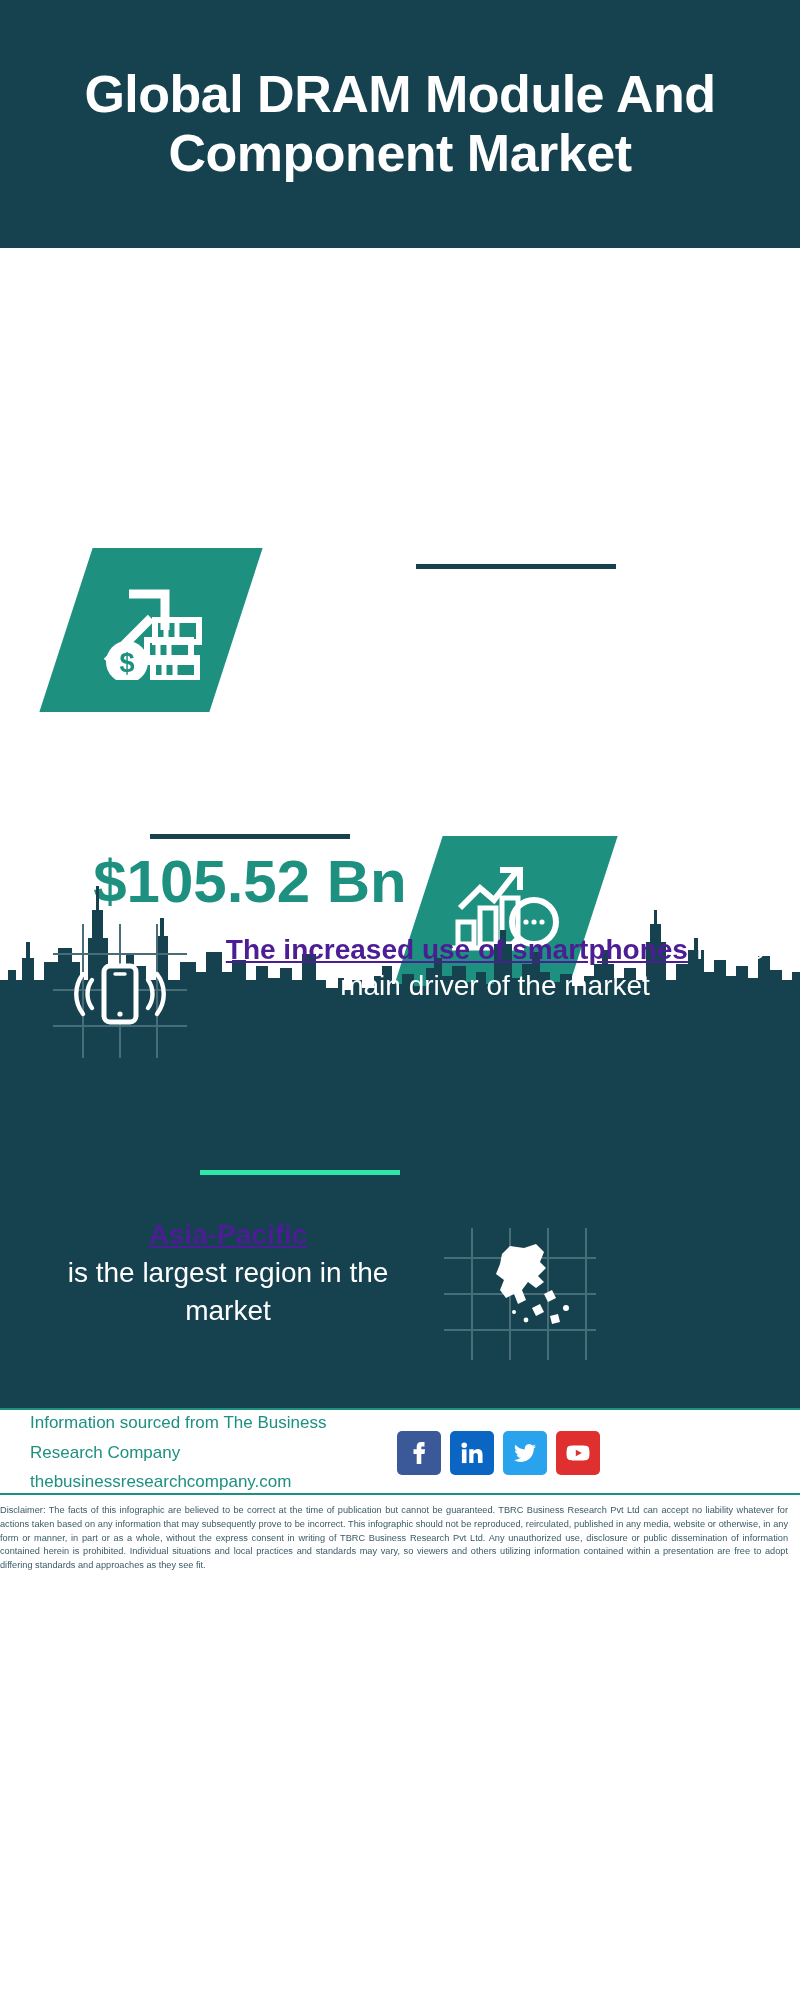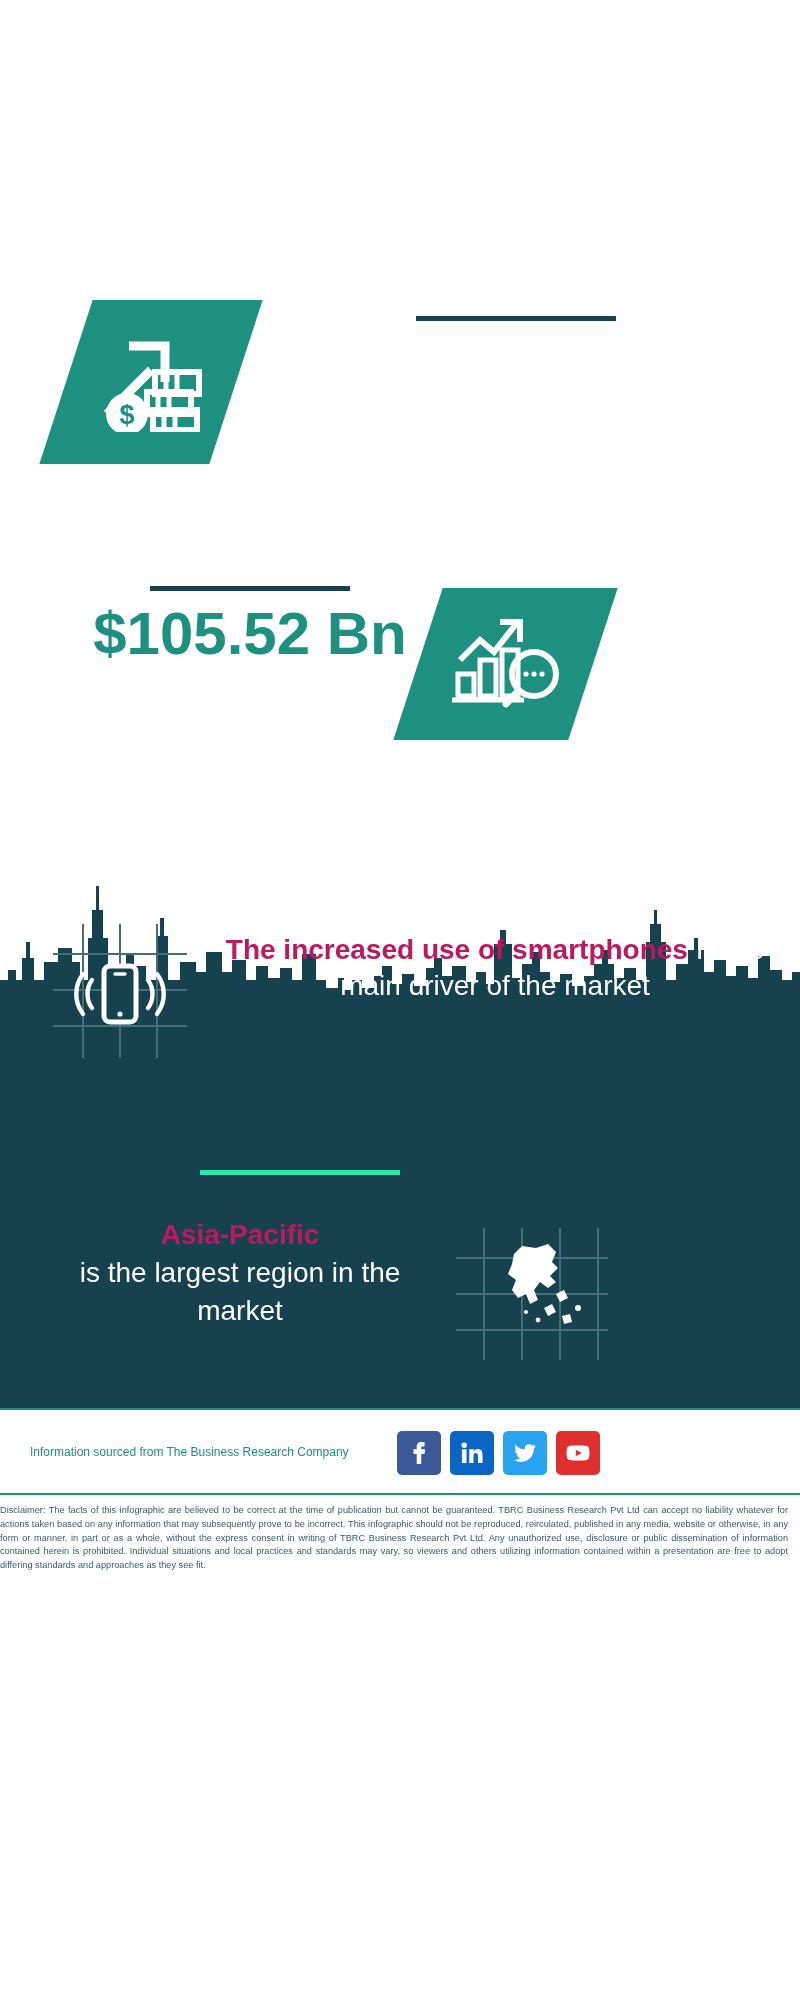--- a/index.html
+++ b/index.html
@@ -57,39 +57,39 @@
   }
 
   
   .dark-content{position:absolute;left:0;top:0;width:800px;}
   .driver-row{position:absolute;left:0;top:-82px;width:800px;height:190px;}
   .phone-icon{position:absolute;left:45px;top:0px;width:150px;height:150px;}
   .driver-text{
     position:absolute;left:215px;top:14px;width:560px;text-align:center;
     font-size:28px;line-height:1.3;color:#ffffff;font-weight:400;
   }
-  .hl{color:#be185d;font-weight:700;}
+  .hl{color:#4c1d95;font-weight:700;text-decoration:underline;}
   .rule-green{
     position:absolute;left:200px;top:170px;width:200px;height:5px;background:#2fe8a7;
   }
-  .region-row{position:absolute;left:12px;top:216px;width:768px;height:170px;}
+  .region-row{position:absolute;left:0;top:216px;width:768px;height:170px;}
   .region-text{
     position:absolute;left:28px;top:0px;width:400px;text-align:center;
     font-size:28px;line-height:1.35;color:#ffffff;font-weight:400;
   }
   .map-icon{position:absolute;left:440px;top:8px;width:160px;height:140px;}
 
   
   .source-bar{
     position:absolute;left:0;top:1408px;width:800px;height:85px;background:#ffffff;
     border-top:2px solid #1d9080;display:flex;align-items:center;
   }
   .source-text{margin-left:30px;width:355px;}
   .source-text div{
-    color:#1d9080;font-size:12px;line-height:1.75;font-weight:400;
+    color:#1d9080;font-size:17px;line-height:1.75;font-weight:400;
   }
   .socials{display:flex;gap:9px;margin-left:12px;align-items:center;}
   .soc{
     width:44px;height:44px;border-radius:5px;display:flex;
     align-items:center;justify-content:center;color:#fff;
   }
   .soc svg{display:block;}
 
   
   .disclaimer{
@@ -100,20 +100,23 @@
   .disclaimer p{
     margin:0;color:#3a5a66;font-size:9.2px;line-height:1.5;text-align:justify;
     font-family:"Liberation Sans", sans-serif;
   }
 </style>
 </head>
 <body>
 
 <div class="page">
 
+  <div class="header">
+    <h1>Global DRAM Module And Component Market</h1>
+  </div>
 
   <div class="white-zone">
 
     <div class="para growth-icon">
       <span class="glyph">
         <svg width="112" height="104" viewBox="0 0 112 104" fill="none">
           <path d="M12 86 L56 42" stroke="#fff" stroke-width="9" stroke-linecap="butt"></path>
           <path d="M34 18 L70 18 L70 54" stroke="#fff" stroke-width="9" fill="none" stroke-linejoin="miter"></path>
           <rect x="60" y="44" width="44" height="22" stroke="#fff" stroke-width="6" fill="none"></rect>
           <line x1="71" y1="44" x2="71" y2="66" stroke="#fff" stroke-width="5"></line>
@@ -220,20 +223,21 @@
             <circle cx="74" cy="88" r="2" fill="#ffffff"></circle>
           </svg>
         </span>
       </div>
     </div>
   </div>
 
   <div class="source-bar">
     <div class="source-text">
       <div>Information sourced from The Business Research Company</div>
+      <div>thebusinessresearchcompany.com</div>
     </div>
     <div class="socials">
       <a class="soc" style="background:#3b5998">
         <svg width="22" height="22" viewBox="0 0 24 24" fill="#fff">
             <path d="M15 5h3V0h-3.5C11 0 9.5 2 9.5 5v3H6v5h3.5v11h5V13H18l.6-5H14.5V5.5c0-.3.2-.5.5-.5z"></path>
           </svg>
       </a>
       <a class="soc" style="background:#0a66c2">
         <svg width="22" height="22" viewBox="0 0 24 24" fill="#fff">
             <rect x="1" y="8" width="5" height="15"></rect>

